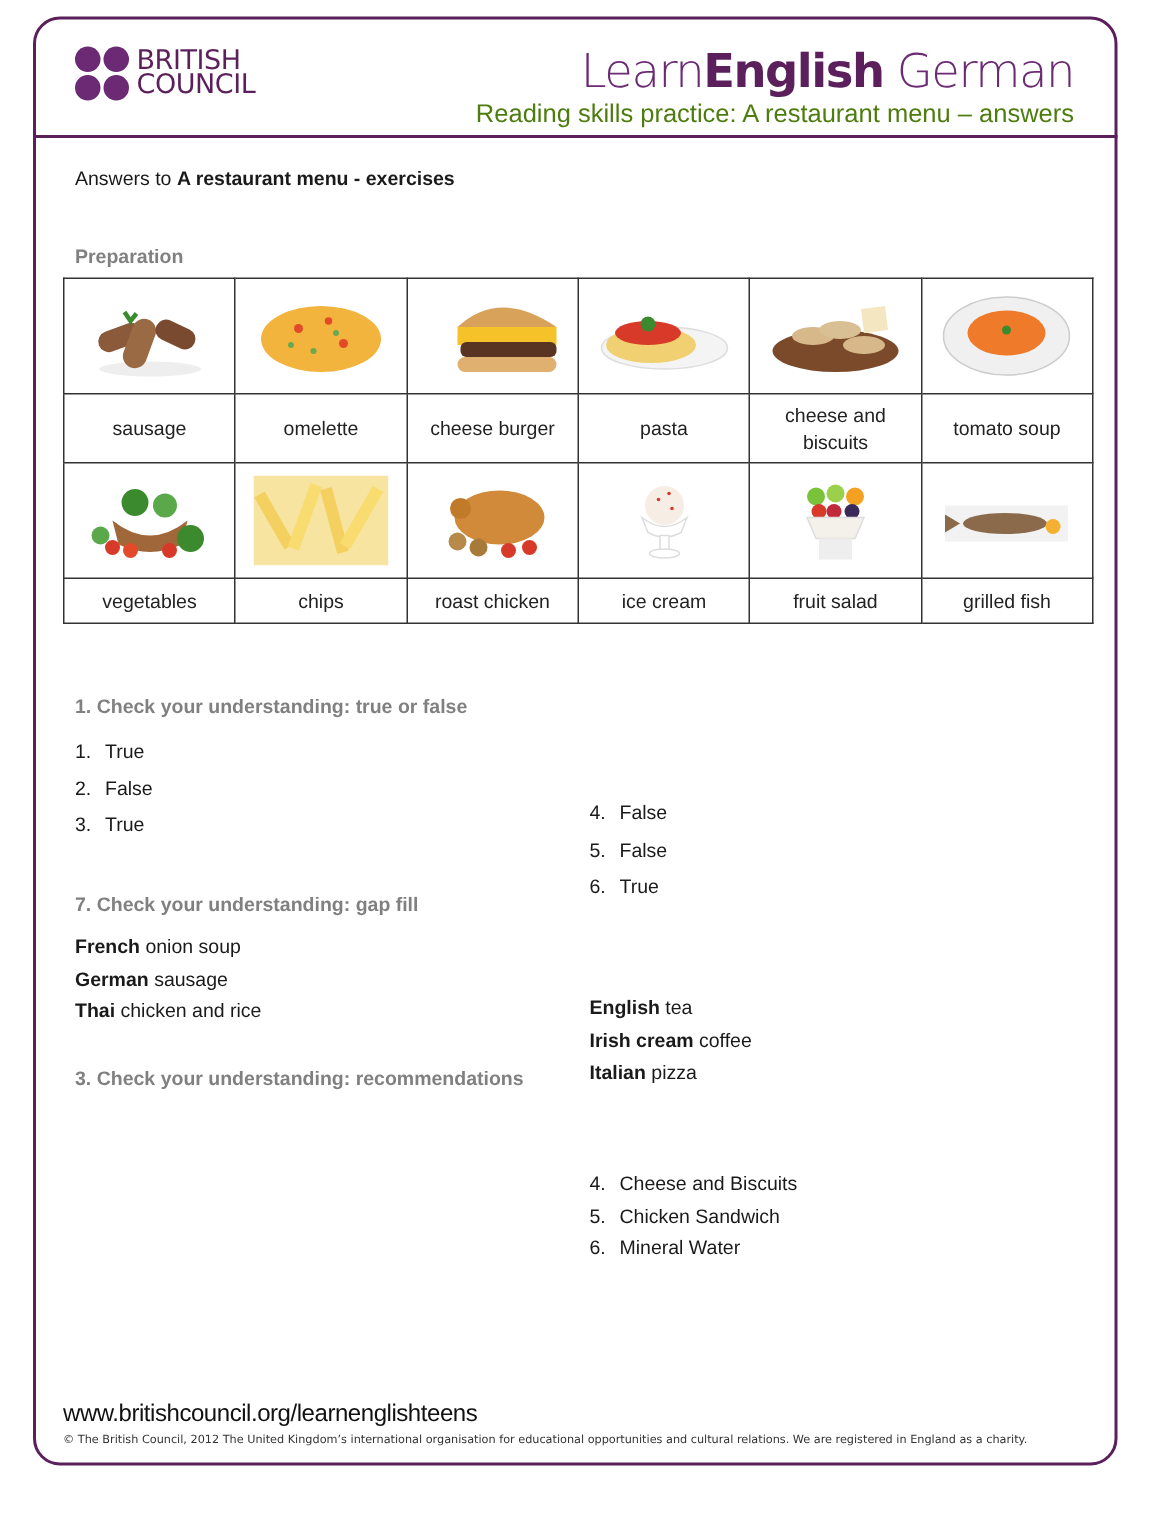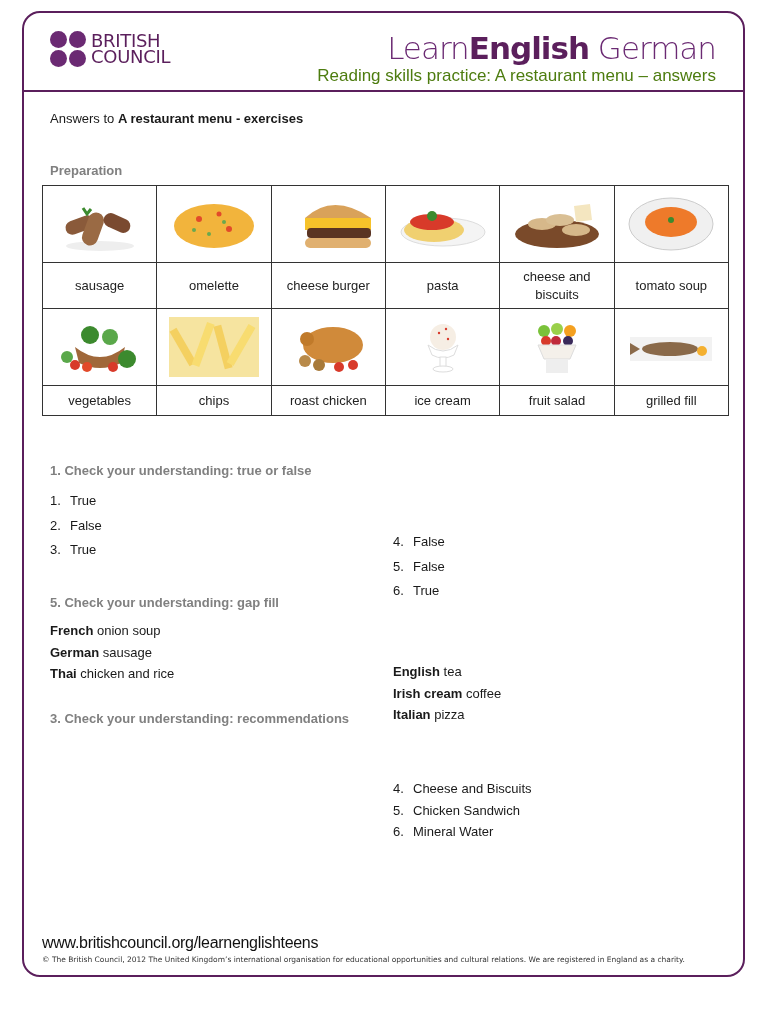--- a/index.html
+++ b/index.html
@@ -200,40 +200,40 @@
         <circle cx="76" cy="34" r="5" fill="#f4b030"></circle>
       </svg>
     </td>
   </tr>
   <tr class="lbl-row second">
     <td>vegetables</td>
     <td>chips</td>
     <td>roast chicken</td>
     <td>ice cream</td>
     <td>fruit salad</td>
-    <td>grilled fill</td>
+    <td>grilled fish</td>
   </tr>
 </tbody>
   </table>
 
 <div class="section-title" style="top:463px">1. Check your understanding: true or false</div>
 <div class="answers" style="top:493px">
   <div class="col">
     <div class="row"><span class="num">1.</span><span>True</span></div>
     <div class="row"><span class="num">2.</span><span>False</span></div>
     <div class="row"><span class="num">3.</span><span>True</span></div>
   </div>
   <div class="col right">
     <div class="row"><span class="num">4.</span><span>False</span></div>
     <div class="row"><span class="num">5.</span><span>False</span></div>
     <div class="row"><span class="num">6.</span><span>True</span></div>
   </div>
 </div>
 
-<div class="section-title" style="top:595px">5. Check your understanding: gap fill</div>
+<div class="section-title" style="top:595px">7. Check your understanding: gap fill</div>
 <div class="answers gap" style="top:623px">
   <div class="col">
     <div class="row"><b>French</b><span> onion soup</span></div>
     <div class="row"><b>German</b><span> sausage</span></div>
     <div class="row"><b>Thai</b><span> chicken and rice</span></div>
   </div>
   <div class="col right">
     <div class="row"><b>English</b><span> tea</span></div>
     <div class="row"><b>Irish cream</b><span> coffee</span></div>
     <div class="row"><b>Italian</b><span> pizza</span></div>

